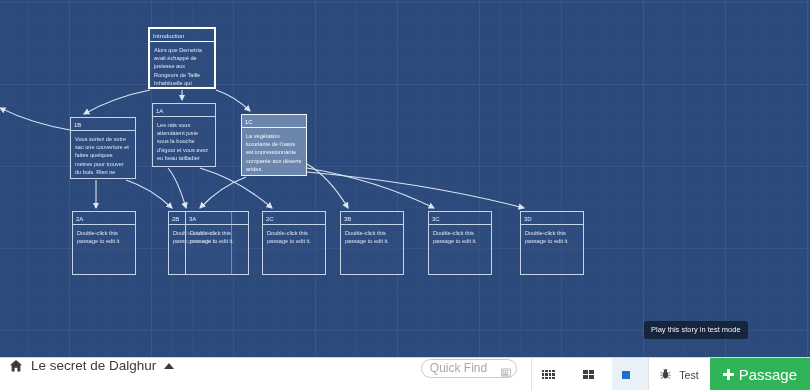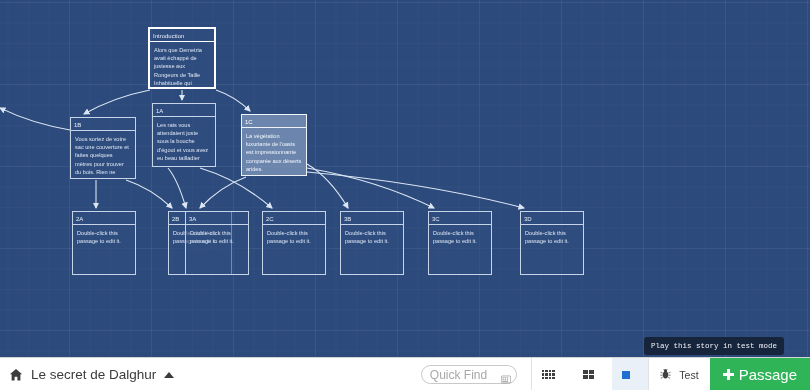--- a/index.html
+++ b/index.html
@@ -100,21 +100,21 @@
   
   #toolbar {
     position: absolute;
     left: 0;
     top: 357px;
     width: 810px;
     height: 33px;
     background: #ffffff;
     border-top: 1px solid #d5d5d5;
     display: flex;
-    align-items: center;
+    align-items: flex-start;
   }
   #story-title-group {
     display: flex;
     align-items: center;
     padding-left: 9px;
     gap: 8px;
     flex: 0 0 auto;
   }
   #story-title-group .home-ico { width: 14px; height: 14px; display: block; }
   #story-title {
@@ -285,21 +285,21 @@
         <div class="passage" style="left: 428px; top: 211px; width: 64px; height: 64px;">
           <div class="p-title">3C</div>
           <div class="p-body">Double-click this passage to edit it.</div>
         </div>
         <div class="passage" style="left: 520px; top: 211px; width: 64px; height: 64px;">
           <div class="p-title">3D</div>
           <div class="p-body">Double-click this passage to edit it.</div>
         </div>
       </div>
 
-    <div id="tooltip" style="left:644px; top:337px;font-family:Liberation Mono, monospace;">
+    <div id="tooltip" style="left:644px; top:321px;">
       <span>Play this story in test mode</span>
     </div>
   </div>
 
   <div id="toolbar">
 
     <div id="story-title-group">
       <span class="home-ico">
         <svg width="14" height="14" viewBox="0 0 16 16">
           <path d="M8 1.2 L15 7.2 L13 7.2 L13 14.4 L9.6 14.4 L9.6 10 L6.4 10 L6.4 14.4 L3 14.4 L3 7.2 L1 7.2 Z" fill="#3b3b3b"></path>

